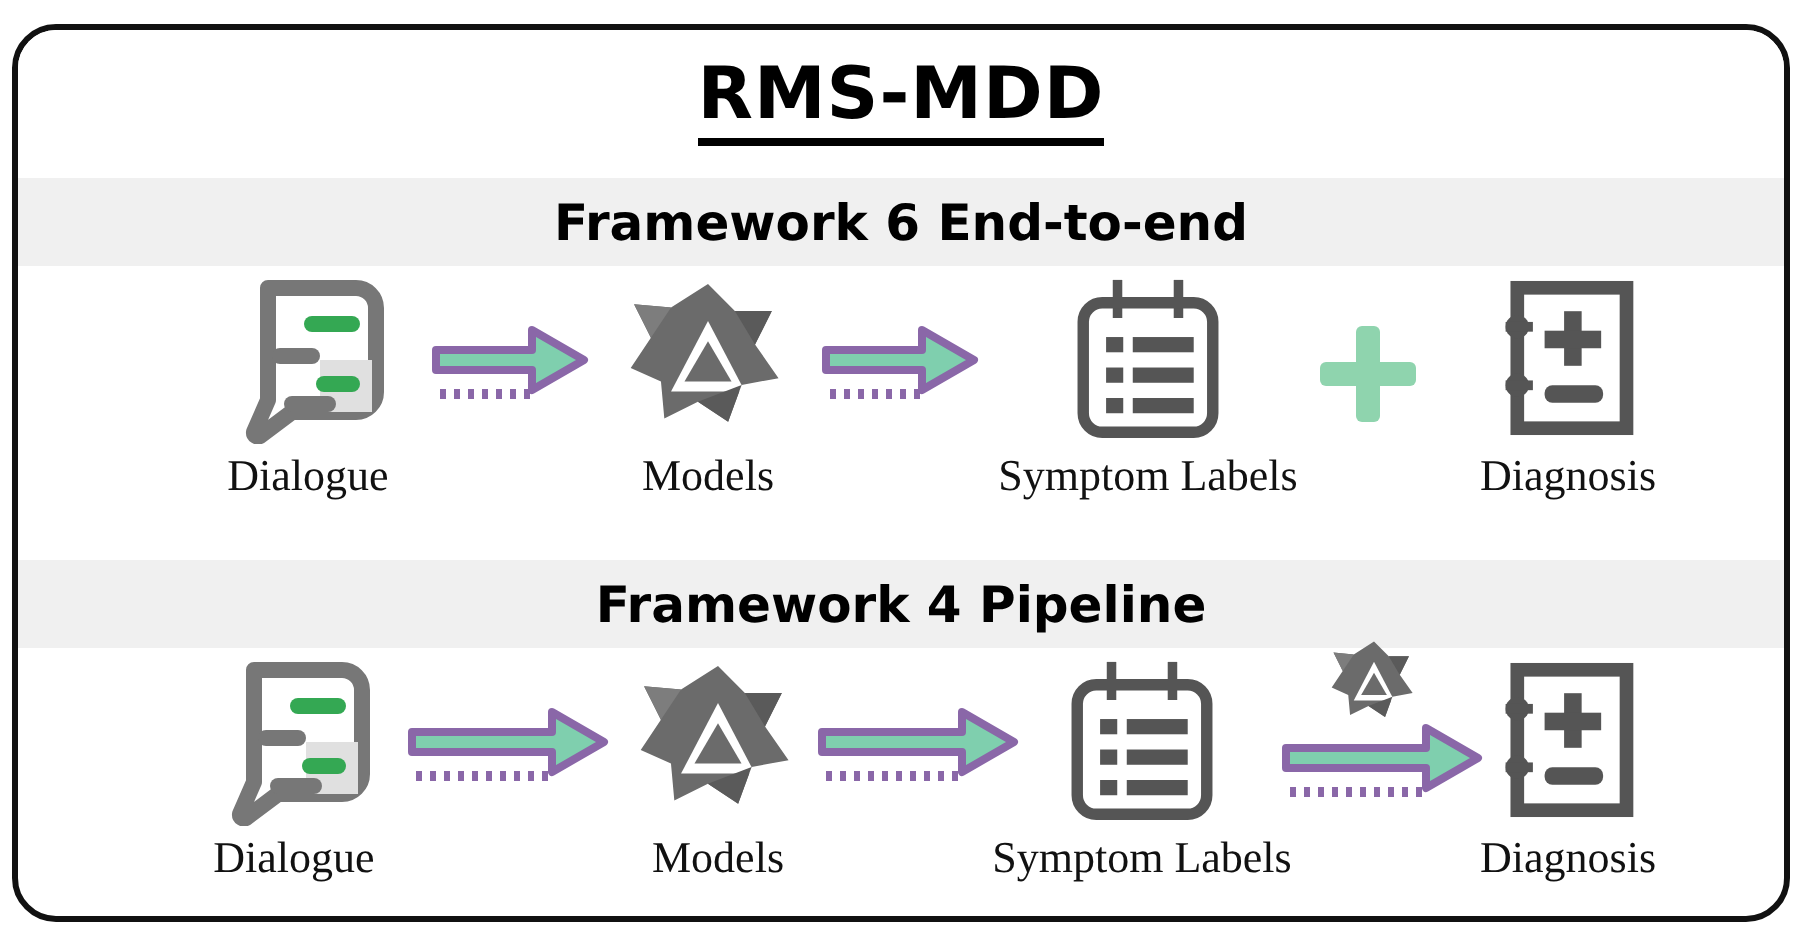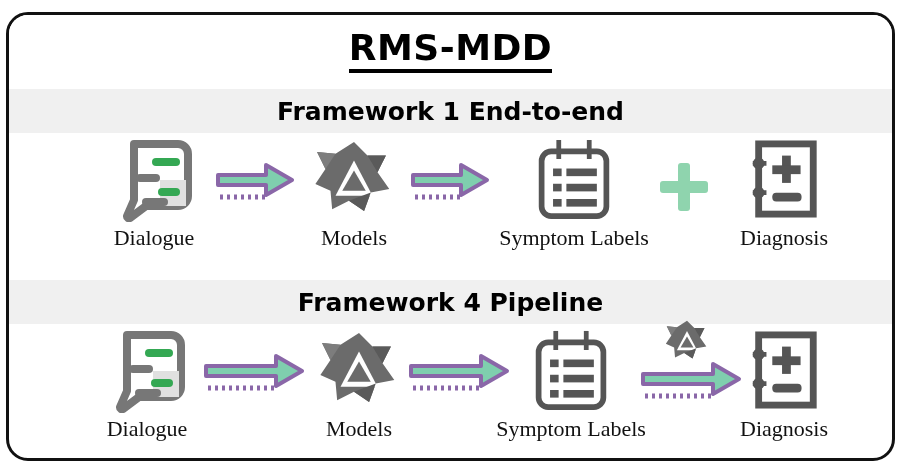--- a/index.html
+++ b/index.html
@@ -128,21 +128,21 @@
 </head>
 <body>
 
 <div id="figure">
 
   <div class="title-band">
     <div class="title-text">RMS-MDD</div>
   </div>
 
   <div class="band band-1">
-    <div class="band-text">Framework 1 End-to-end</div>
+    <div class="band-text">Framework 6 End-to-end</div>
   </div>
 
   <div class="row row-1">
 
     <div class="node" style="left:70px;">
       <div class="glyph">
         <svg width="84" height="86" viewBox="0 0 84 86">
           <path d="M22 8 H66 a10 10 0 0 1 10 10 V60 a10 10 0 0 1 -10 10 H34 L18 82 a2 2 0 0 1 -3 -2 L22 64 Z" fill="none" stroke="#777777" stroke-width="8" stroke-linejoin="round" stroke-linecap="round"></path>
           <rect x="48" y="44" width="26" height="26" fill="#e0e0e0"></rect>
           <rect x="40" y="22" width="28" height="8" rx="4" fill="#34a853"></rect>

